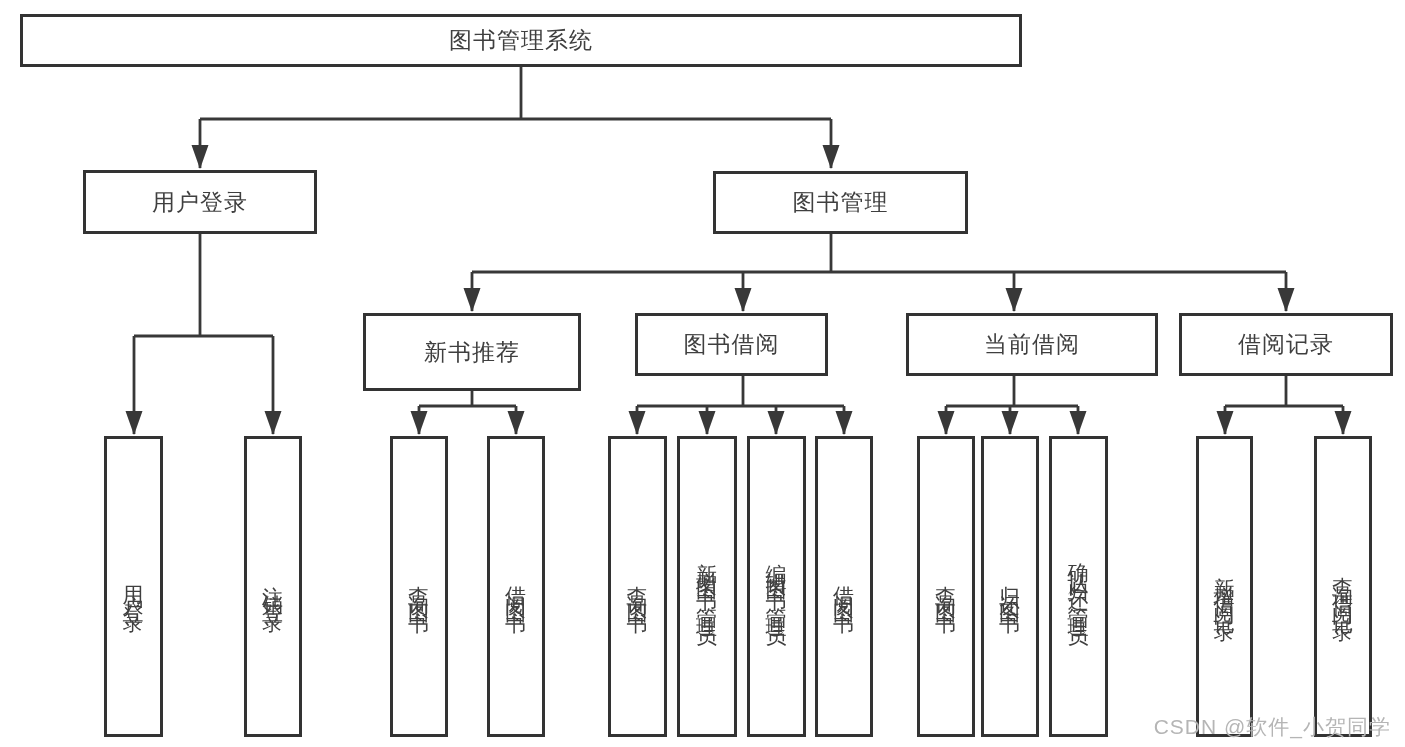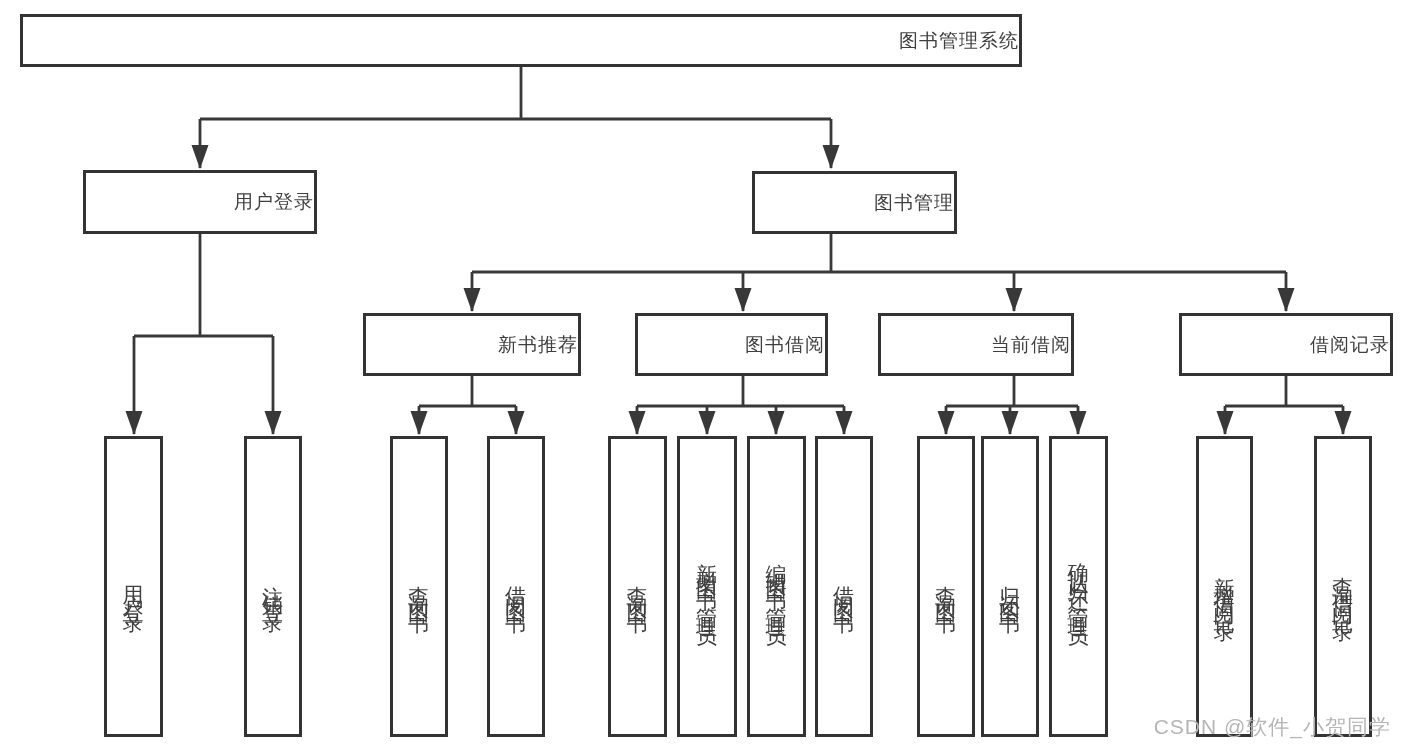--- a/index.html
+++ b/index.html
@@ -12,21 +12,21 @@
   }
   .wires{position:absolute;left:0;top:0;z-index:1;}
   .ln path{stroke:var(--line);stroke-width:2.8;fill:none;}
   .mk{fill:var(--line);stroke:none;}
   .box{
     position:absolute;box-sizing:border-box;background:#fff;
     border:3px solid var(--border);z-index:2;
     display:flex;align-items:center;justify-content:center;
     color:var(--text);
   }
-  .box.h{font-size:19px;letter-spacing:1px;justify-content:flex-end;}
+  .box.h{font-size:23px;letter-spacing:1px;}
   .box.v{top:436px;height:301px;}
   .vtext{
     writing-mode:vertical-rl;
     font-size:21px;letter-spacing:9px;line-height:1;
     color:var(--text);white-space:nowrap;
   }
   .watermark{
     position:absolute;right:14px;bottom:6px;z-index:3;
     font-size:21px;color:var(--watermark);letter-spacing:1px;margin-left:24px;
   }
@@ -86,31 +86,31 @@
     </g>
   </svg>
 
   <div class="box h" style="left:20px;top:14px;width:1002px;height:53px">
     <span>图书管理系统</span>
   </div>
 
   <div class="box h" style="left:83px;top:170px;width:234px;height:64px">
     <span>用户登录</span>
   </div>
-  <div class="box h" style="left:752px;top:171px;width:205px;height:63px">
+  <div class="box h" style="left:713px;top:171px;width:255px;height:63px">
     <span>图书管理</span>
   </div>
 
-  <div class="box h" style="left:363px;top:313px;width:218px;height:63px">
+  <div class="box h" style="left:363px;top:313px;width:218px;height:78px">
     <span>新书推荐</span>
   </div>
   <div class="box h" style="left:635px;top:313px;width:193px;height:63px">
     <span>图书借阅</span>
   </div>
-  <div class="box h" style="left:878px;top:313px;width:196px;height:63px">
+  <div class="box h" style="left:906px;top:313px;width:252px;height:63px">
     <span>当前借阅</span>
   </div>
   <div class="box h" style="left:1179px;top:313px;width:214px;height:63px">
     <span>借阅记录</span>
   </div>
 
   <div class="box v" style="left:104px;width:59px">
     <span class="vtext">用户登录</span>
   </div>
   <div class="box v" style="left:244px;width:58px">

